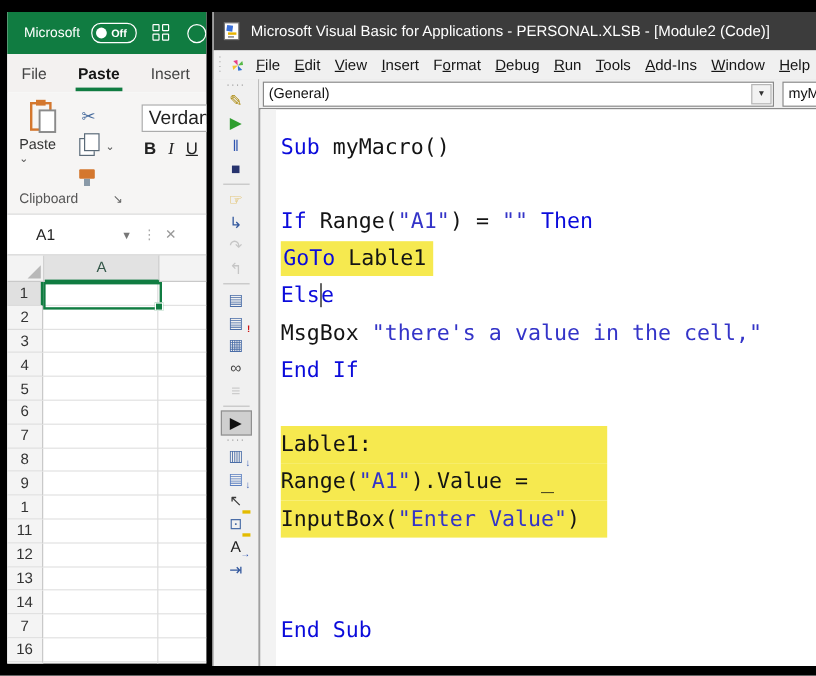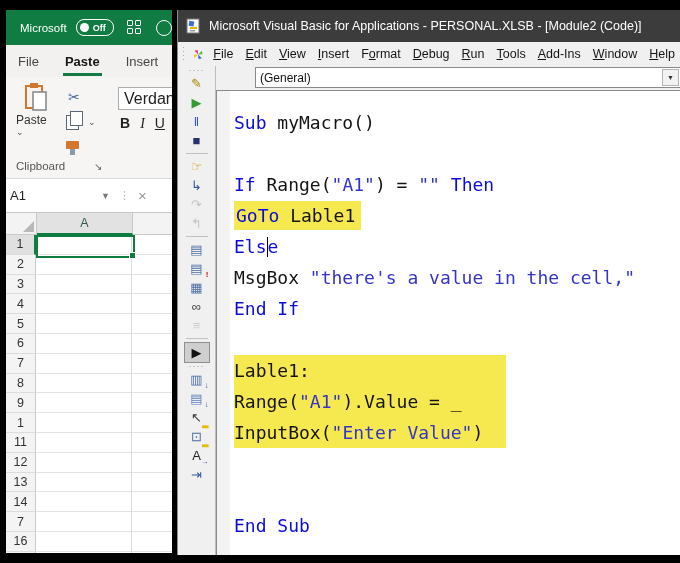--- a/index.html
+++ b/index.html
@@ -31,21 +31,21 @@
   .painter-icon::after{content:"";position:absolute;left:4px;top:8px;width:5px;height:6px;background:#8a9aa8;}
   .font-box{position:absolute;left:112px;top:10px;width:70px;height:21px;border:1px solid #acacac;background:#fff;
             font-size:16px;color:#222;display:flex;align-items:center;padding-left:5px;}
   .fmt-row{position:absolute;left:114px;top:38px;display:flex;gap:10px;align-items:baseline;color:#222;}
   .b-btn{font-weight:bold;font-size:14px;}
   .i-btn{font-style:italic;font-family:"Liberation Serif",serif;font-size:14px;}
   .u-btn{text-decoration:underline;font-size:14px;}
   .group-label{position:absolute;left:10px;bottom:6px;font-size:11.5px;color:#555;}
   .launcher{position:absolute;left:88px;bottom:6px;font-size:10px;color:#666;}
   .xl-namerow{height:33px;background:#fff;border-bottom:1px solid #c8c8c8;display:flex;align-items:center;position:relative;}
-  .namebox-val{font-size:13px;color:#222;padding-left:4px;}
+  .namebox-val{font-size:13px;color:#222;padding-left:24px;}
   .namebox-caret{position:absolute;left:95px;font-size:9px;color:#777;}
   .namerow-dots{position:absolute;left:113px;font-size:11px;color:#aaa;letter-spacing:0;}
   .cancel-x{position:absolute;left:132px;font-size:15px;color:#999;}
   .xl-grid{position:relative;height:341px;font-size:12.5px;}
   .gh-row{display:flex;height:22px;}
   .select-all{width:30px;background:#f3f3f3;border-right:1px solid #c9c9c9;border-bottom:1px solid #c9c9c9;position:relative;}
   .select-all i{position:absolute;right:2px;bottom:2px;width:0;height:0;border-left:11px solid transparent;border-bottom:11px solid #b8b8b8;}
   .col-a{width:95px;background:#e2e2e2;border-right:1px solid #c9c9c9;border-bottom:2px solid var(--xl-green);
          display:flex;align-items:center;justify-content:center;color:#35584a;}
   .col-rest{flex:1;background:#f3f3f3;border-bottom:1px solid #c9c9c9;}
@@ -68,21 +68,21 @@
   .menu-item u{text-decoration:underline;}
   .vb-body{position:absolute;left:0;top:56px;bottom:0;right:0;display:flex;}
   .vb-strip{width:37px;background:#f0f0f0;border-right:1px solid #bdbdbd;display:flex;flex-direction:column;align-items:center;padding-top:1px;}
   .vicon{width:24px;height:19px;display:flex;align-items:center;justify-content:center;font-size:13px;position:relative;flex:none;}
   .vicon.dis{opacity:.4;filter:grayscale(1);}
   .vicon.pressed{background:#cfcfcf;border:1px solid #8f8f8f;}
   .vicon .badge{position:absolute;right:0px;bottom:-1px;font-size:8px;font-weight:bold;}
   .vsep{width:22px;border-top:1px solid #c2c2c2;margin:3px 0;flex:none;}
   .vgrip{color:#9a9a9a;font-size:9px;line-height:7px;letter-spacing:1px;flex:none;}
   .vb-right{flex:1;display:flex;flex-direction:column;min-width:0;}
-  .vb-combos{height:22px;display:flex;align-items:flex-end;gap:7px;padding:1px 0 1px 3px;background:#f0f0f0;flex-direction:column;}
+  .vb-combos{height:22px;display:flex;align-items:center;gap:7px;padding:1px 0 1px 3px;background:#f0f0f0;}
   .combo{height:19px;background:#fff;border:1px solid #898989;display:flex;align-items:center;justify-content:space-between;font-size:12px;color:#111;flex:none;}
   .combo .cval{padding-left:4px;white-space:nowrap;}
   .combo .carrow{width:15px;height:15px;margin-right:1px;background:#f2f2f2;border:1px solid #b5b5b5;
                  display:flex;align-items:center;justify-content:center;font-size:7px;color:#333;}
   .combo.obj{width:424px;}
   .combo.proc{width:90px;}
   .vb-code{flex:1;background:#fff;border-top:1px solid #8a8a8a;border-left:1px solid #8a8a8a;display:flex;overflow:hidden;}
   .code-margin{width:13px;background:#f3f3f3;flex:none;}
   .code-lines{padding-top:16px;padding-left:4px;font-family:"DejaVu Sans Mono",monospace;font-size:18px;white-space:pre;flex:1;}
   .code-line{height:31px;line-height:31px;}

